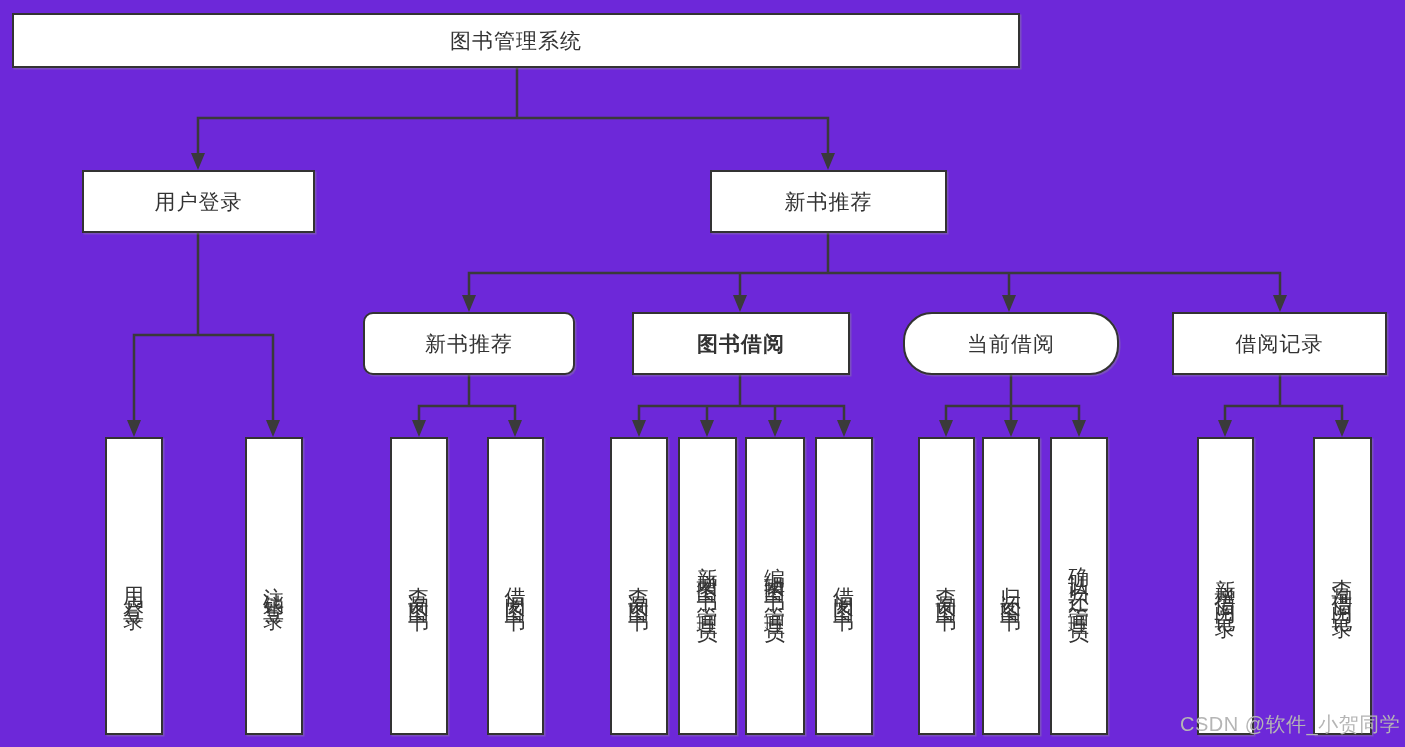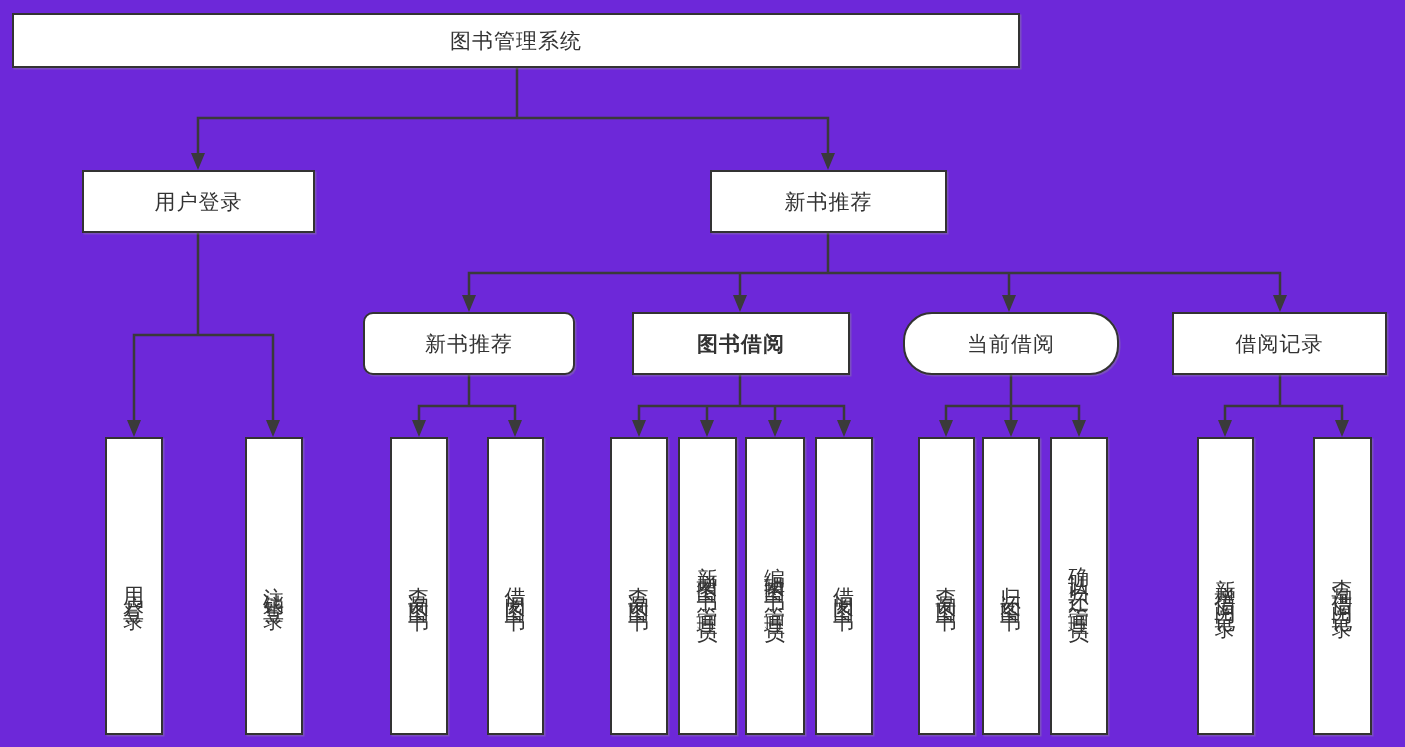--- a/index.html
+++ b/index.html
@@ -146,14 +146,15 @@
     <span>确认归还（管理员）</span>
   </div>
 
   <div class="node v" style="left:1197px; top:437px; width:57px; height:298px;">
     <span>新增借阅记录</span>
   </div>
   <div class="node v" style="left:1313px; top:437px; width:59px; height:298px;">
     <span>查询借阅记录</span>
   </div>
 
+  <div id="watermark">CSDN @软件_小贺同学</div>
 
 </div>
 
 </body></html>

